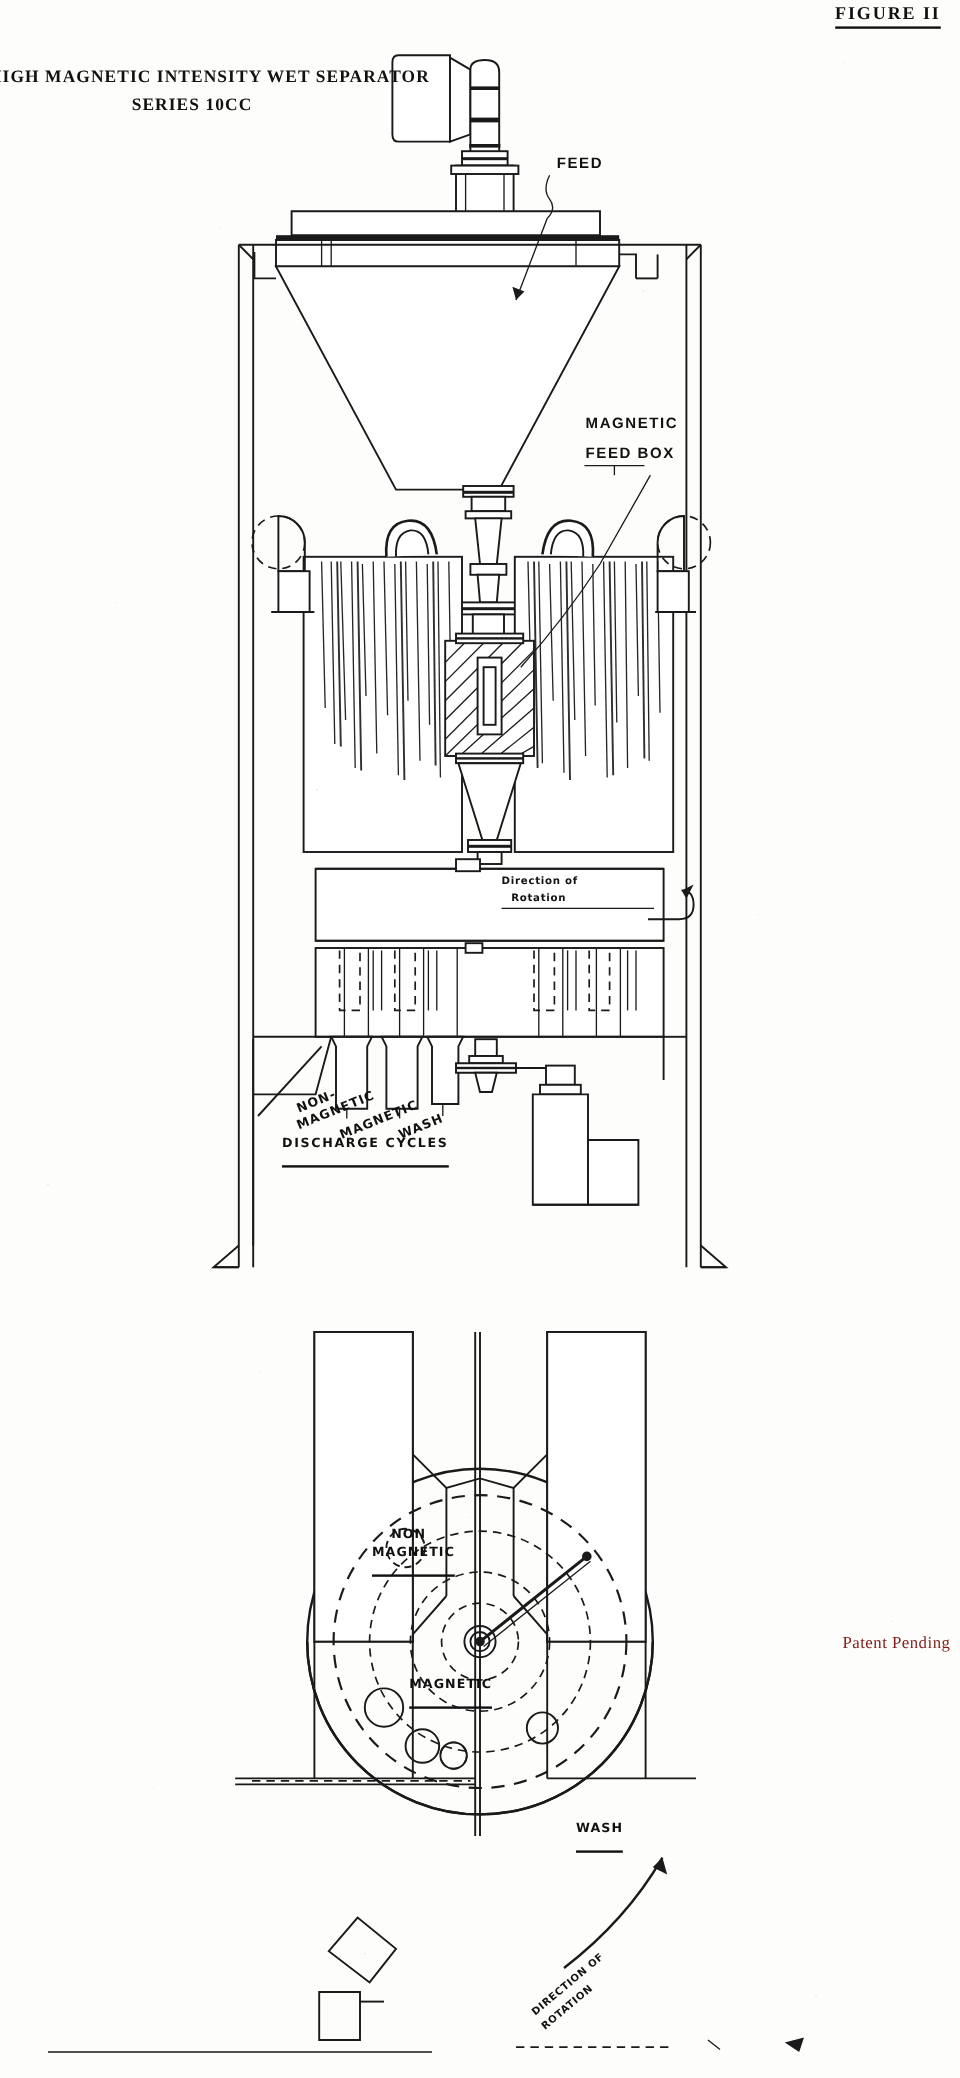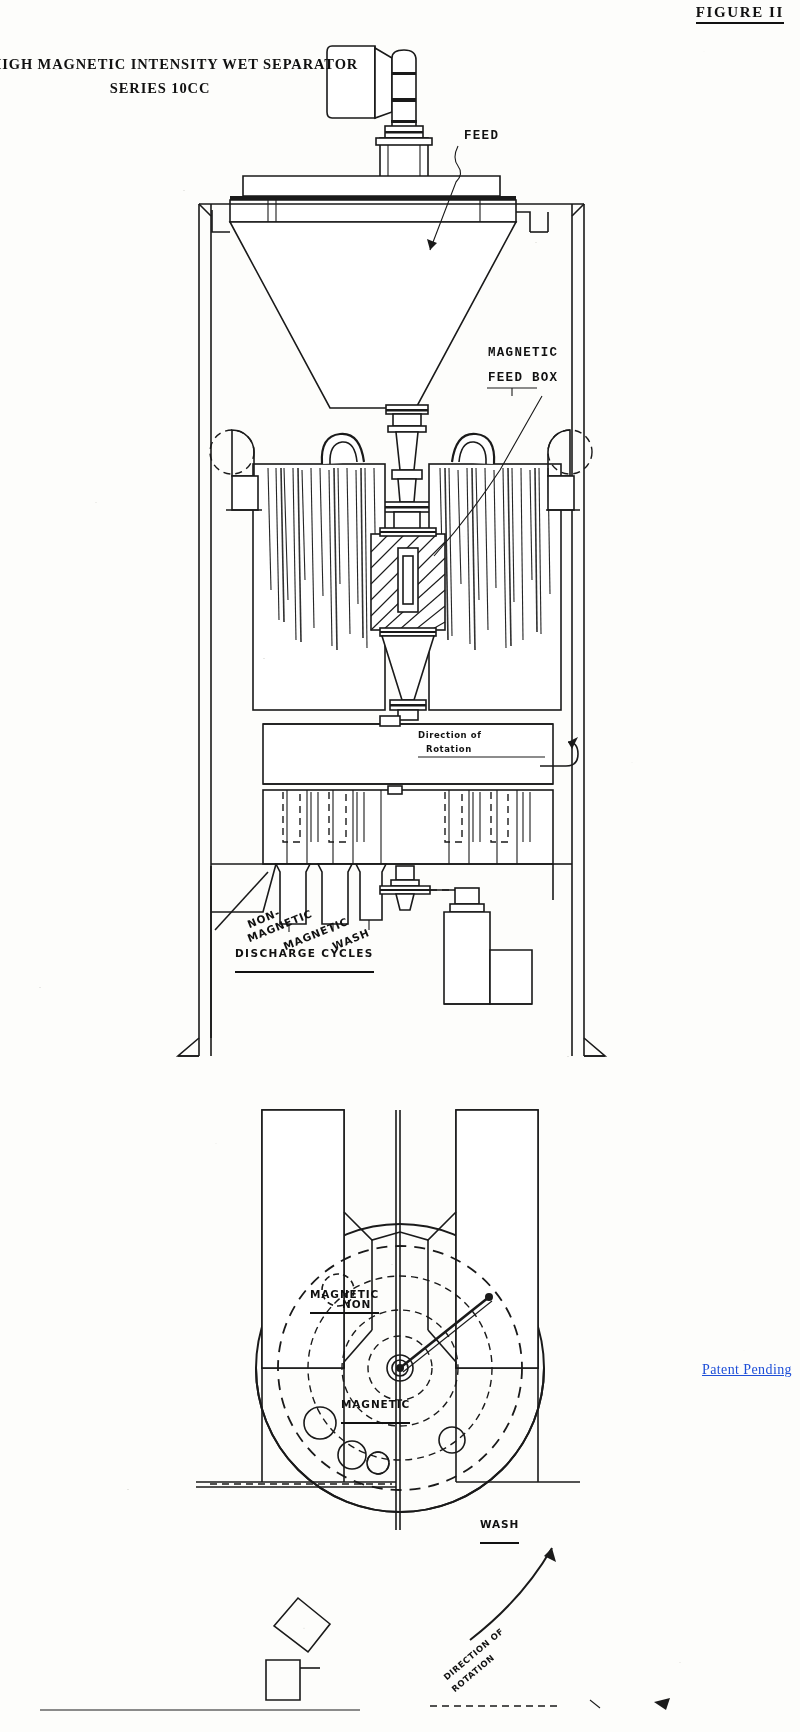--- a/index.html
+++ b/index.html
@@ -45,38 +45,38 @@
     position:absolute;font-family:"Liberation Serif", serif;
     font-size:15px;letter-spacing:1.6px;color:#111;font-weight:700;
     border-bottom:2px solid #111;padding-bottom:1px;white-space:nowrap;
   }
   .t-title{
     position:absolute;font-family:"Liberation Serif", serif;
     font-size:14.5px;letter-spacing:.9px;color:#111;font-weight:700;
     white-space:nowrap;text-align:center;
   }
   .t-hand{
-    position:absolute;font-family:Liberation Mono, monospace;
+    position:absolute;font-family:Liberation Sans, sans-serif;
     font-size:12.5px;letter-spacing:1.3px;color:#111;font-weight:700;
     white-space:nowrap;
   }
   .t-hand-sm{
     position:absolute;font-family:"DejaVu Sans", sans-serif;
     font-size:8.5px;letter-spacing:.6px;color:#111;font-weight:700;
     white-space:nowrap;
   }
   .t-hand-xs{
     position:absolute;font-family:"DejaVu Sans", sans-serif;
     font-size:10.5px;letter-spacing:.9px;color:#111;font-weight:700;
     white-space:nowrap;
   }
   .ul{border-bottom:2px solid #111;padding-bottom:12px;}
   .t-patent{
     position:absolute;font-family:"Liberation Serif", serif;
-    font-size:14px;color:#1d4ed8;white-space:nowrap;letter-spacing:.4px;text-decoration:underline;
+    font-size:14px;color:#7f1d1d;white-space:nowrap;letter-spacing:.4px;
   }
   .rot{transform-origin:left bottom;}
 </style>
 </head>
 <body>
 
 <svg width="800" height="1732" viewBox="0 0 800 1732">
 
   <g>
 
@@ -429,21 +429,21 @@
 <div class="t-hand-sm" style="left:418px;top:730px;">Direction of</div>
 <div class="t-hand-sm" style="left:426px;top:744px;">Rotation</div>
 
 <div class="t-hand-xs rot" style="left:250px;top:918px;transform:rotate(-22deg);">NON-</div>
 <div class="t-hand-xs rot" style="left:250px;top:932px;transform:rotate(-22deg);">MAGNETIC</div>
 <div class="t-hand-xs rot" style="left:286px;top:940px;transform:rotate(-22deg);">MAGNETIC</div>
 <div class="t-hand-xs rot" style="left:335px;top:940px;transform:rotate(-22deg);">WASH</div>
 
 <div class="t-hand-xs ul" style="left:235px;top:947px;letter-spacing:1.4px;">DISCHARGE CYCLES</div>
 
-<div class="t-hand-xs" style="left:342px;top:1273px;margin-top:25px;">NON</div>
+<div class="t-hand-xs" style="left:326px;top:1273px;">NON</div>
 <div class="t-hand-xs ul" style="left:310px;top:1288px;">MAGNETIC</div>
 
 <div class="t-hand-xs ul" style="left:341px;top:1398px;">MAGNETIC</div>
 
 <div class="t-hand-xs ul" style="left:480px;top:1518px;">WASH</div>
 
 <div class="t-hand-sm rot" style="left:448px;top:1672px;transform:rotate(-40deg);">DIRECTION OF</div>
 <div class="t-hand-sm rot" style="left:456px;top:1684px;transform:rotate(-40deg);">ROTATION</div>
 
 <div class="t-patent" style="right:8px;top:1362px;">Patent Pending</div>

